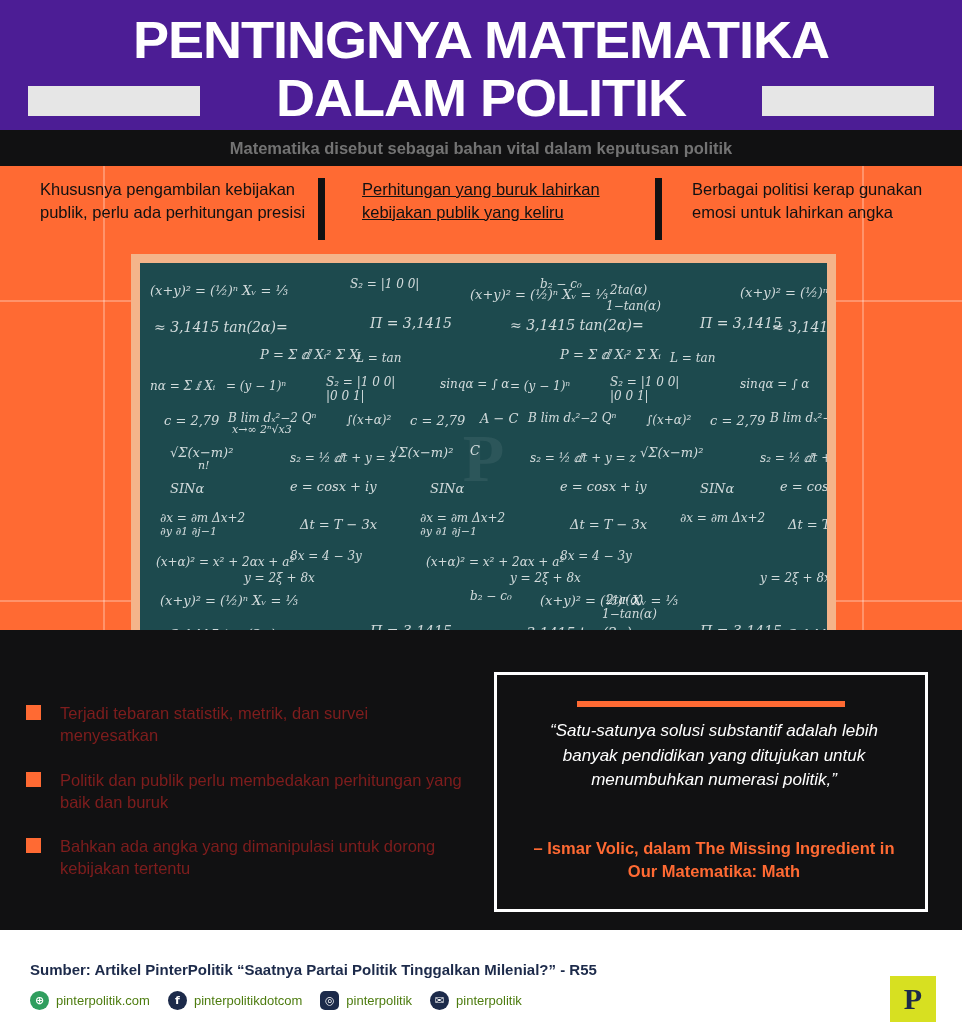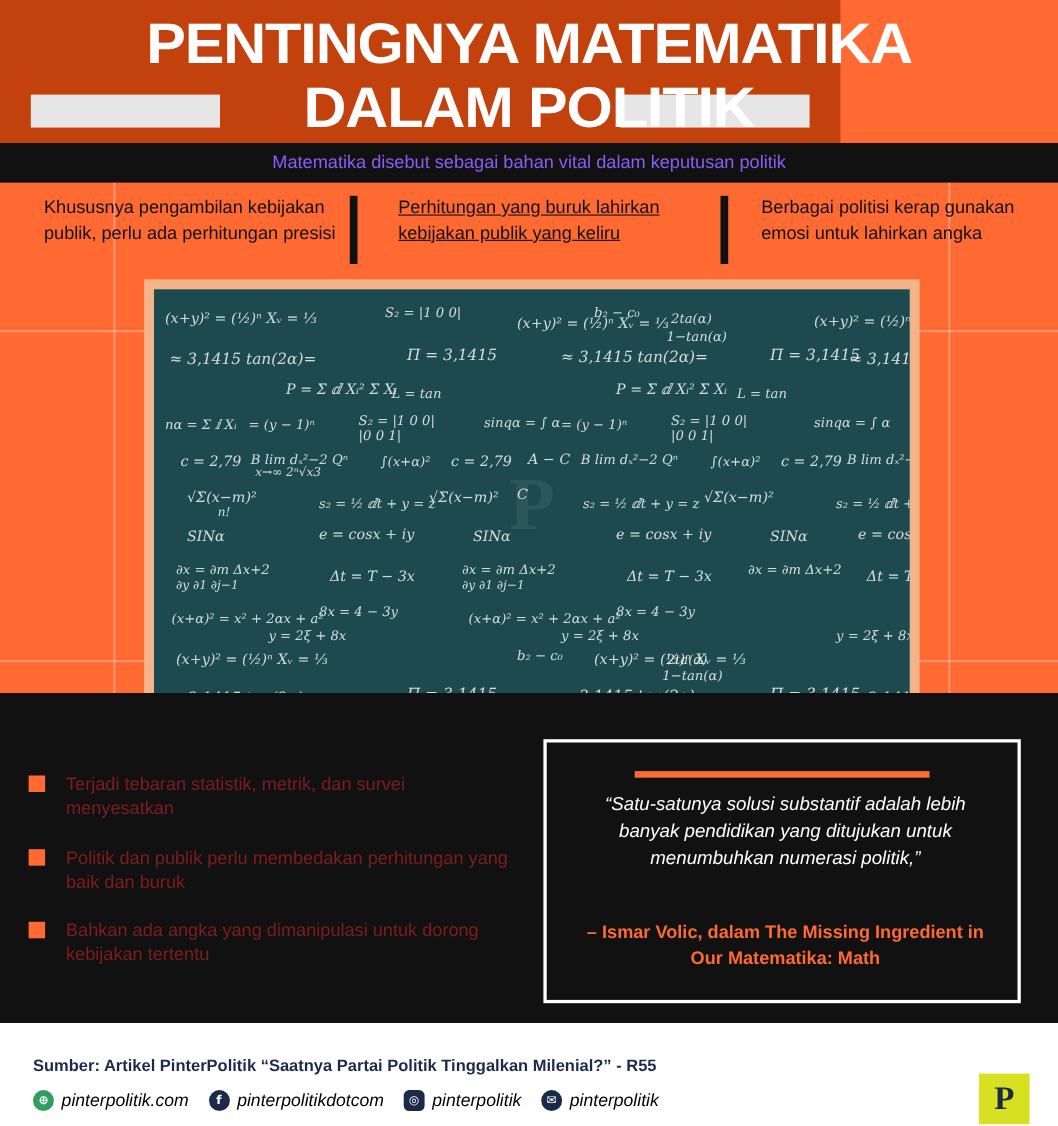--- a/index.html
+++ b/index.html
@@ -16,22 +16,22 @@
     overflow: hidden;
   }
 
   
   .gridline { position: absolute; background: rgba(255,255,255,0.28); }
   .gridline.v { width: 2px; }
   .gridline.h { height: 2px; }
 
   
   .header {
-    position: absolute; left: 0; top: 0; width: 764px; height: 130px;
-    background: #c2410c;
+    position: absolute; left: 0; top: 0; width: 962px; height: 130px;
+    background: #4c1d95;
   }
   .title-line1 {
     position: absolute; left: 0; top: 14px; width: 962px;
     text-align: center;
     font-size: 52px; font-weight: bold; letter-spacing: -1px;
     color: #ffffff; line-height: 1;
     font-family: "Liberation Sans", sans-serif;
     transform: scaleX(1.04);
   }
   .title-line2 {
@@ -50,21 +50,21 @@
     background: #e6e6e6;
   }
 
   
   .subtitle-bar {
     position: absolute; left: 0; top: 130px; width: 962px; height: 36px;
     background: #111112;
     display: flex; align-items: center; justify-content: center;
   }
   .subtitle-bar span {
-    color: #8b5cf6; font-size: 16.5px; font-weight: normal;
+    color: #737373; font-size: 16.5px; font-weight: bold;
   }
 
   
   .points {
     position: absolute; left: 0; top: 172px; width: 962px; height: 80px;
   }
   .point {
     position: absolute; top: 6px;
     color: #111112; font-size: 16.5px; line-height: 1.38;
   }
@@ -158,21 +158,21 @@
   }
   .source {
     position: absolute; left: 30px; top: 31px;
     color: #1c2a4a; font-size: 15px; font-weight: bold;
   }
   .socials {
     position: absolute; left: 30px; top: 61px;
     display: flex; align-items: center; gap: 18px;
   }
   .social { display: flex; align-items: center; gap: 7px; }
-  .social .lbl { color: #000000; font-size: 16px; font-style: italic; }
+  .social .lbl { color: #4d7c0f; font-size: 13px; }
   .sicon {
     width: 19px; height: 19px; border-radius: 50%;
     display: flex; align-items: center; justify-content: center;
     color: #fff; font-size: 11px; font-weight: bold;
     font-family: "DejaVu Sans", sans-serif;
   }
   .sicon.globe { background: #2f9e5e; }
   .sicon.fb { background: #1c2a4a; border-radius: 50%; }
   .sicon.ig { background: #1c2a4a; border-radius: 5px; }
   .sicon.tw { background: #1c2a4a; }

